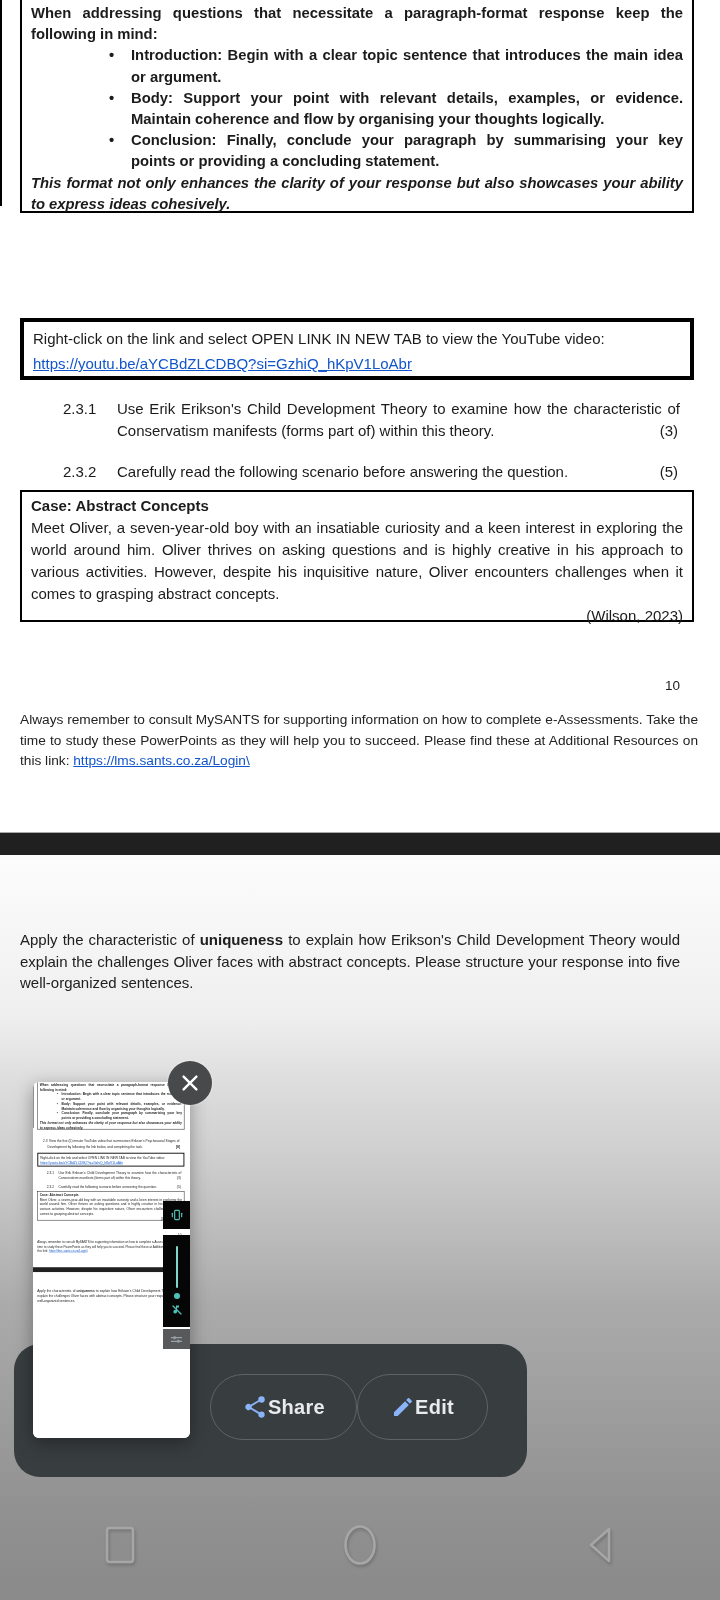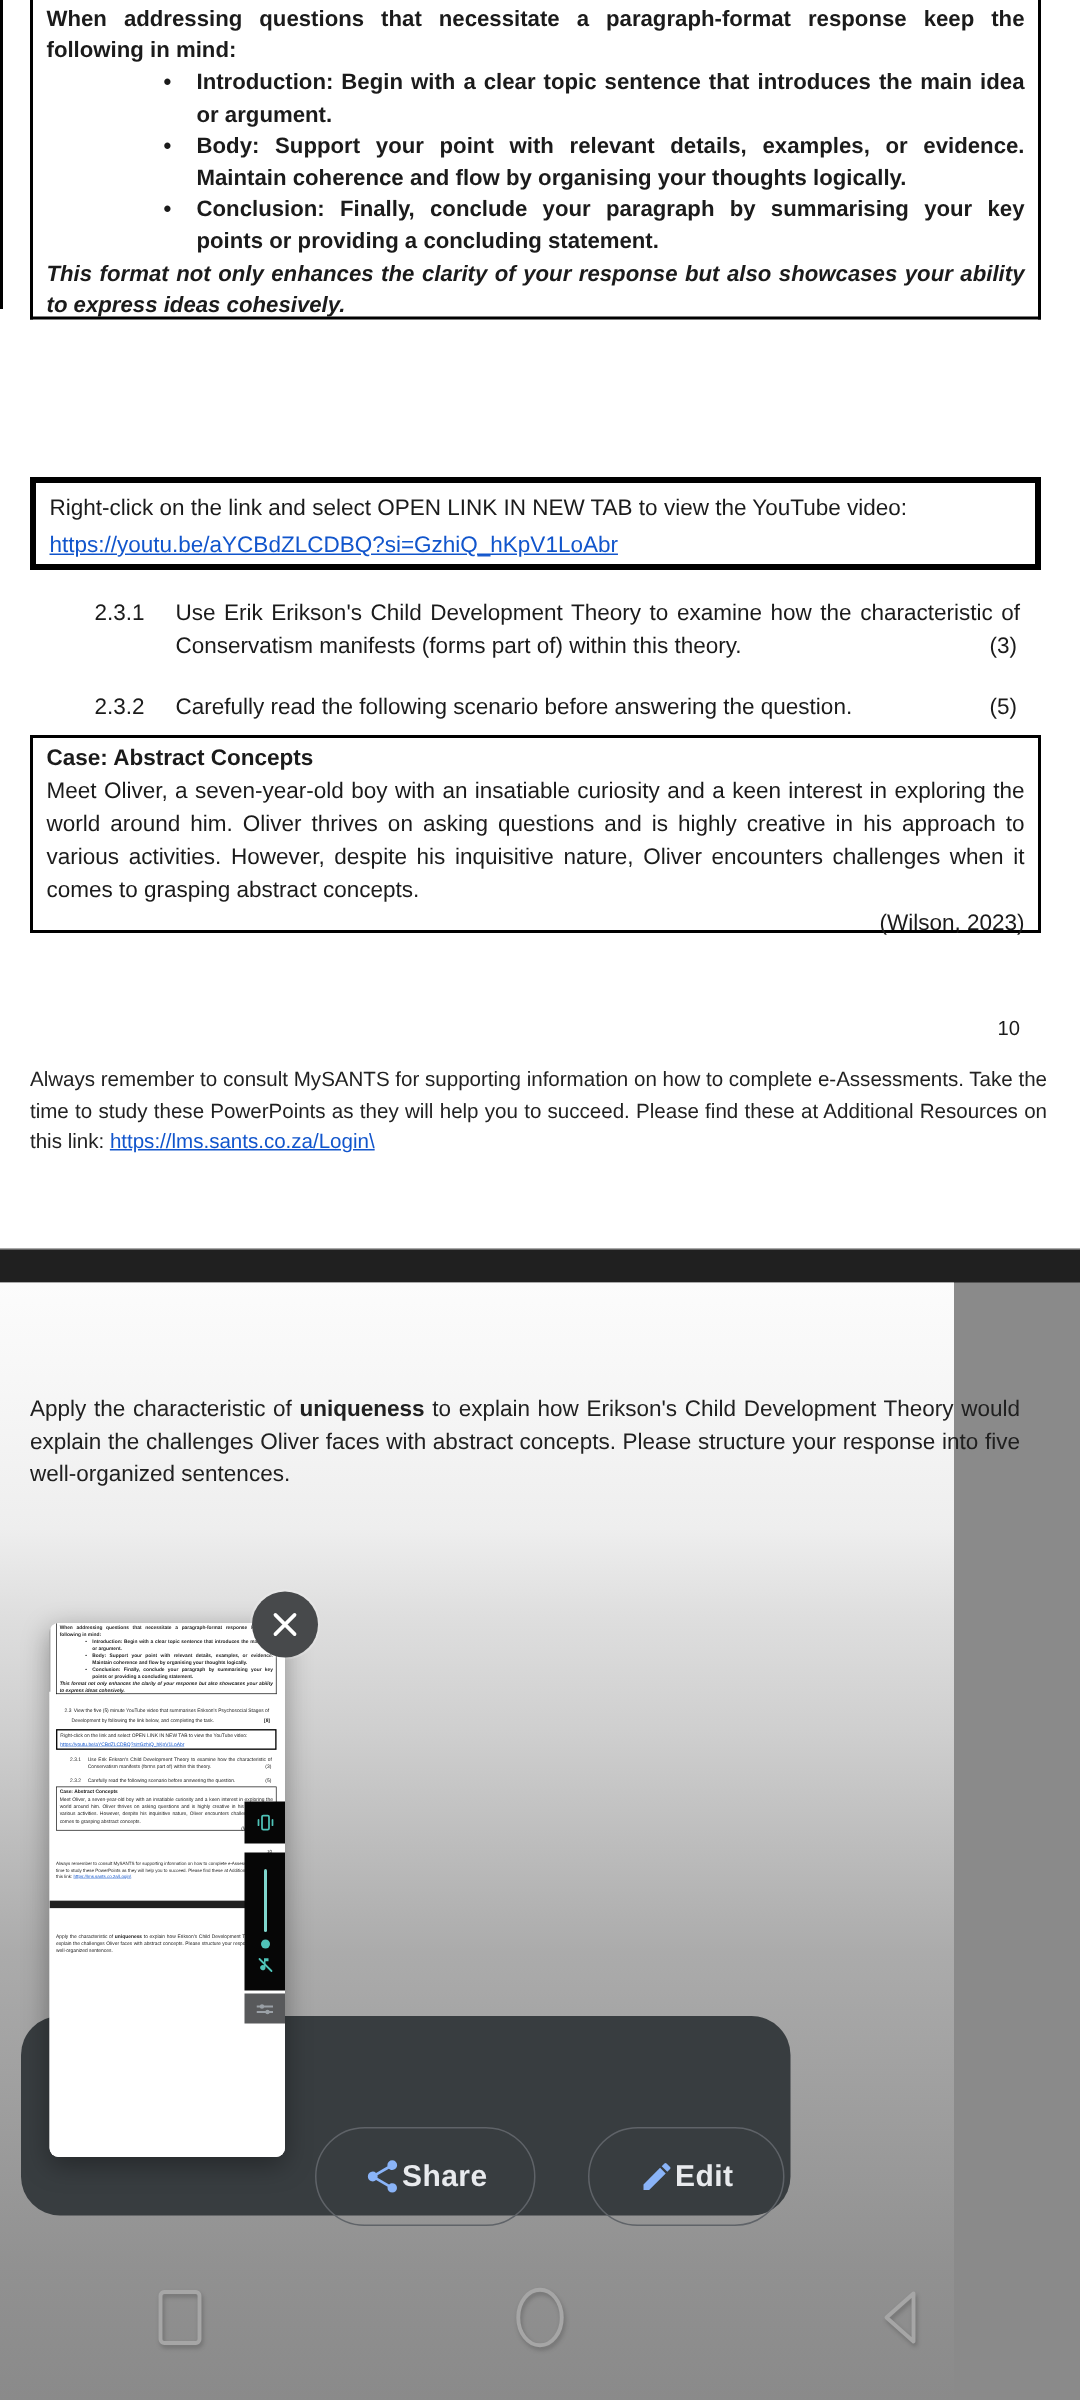--- a/index.html
+++ b/index.html
@@ -43,21 +43,21 @@
 
   .page-num { position:absolute; left:20px; top:678px; width:660px; text-align:right;
               font-size:13.5px; }
   .doc-footer { position:absolute; left:20px; top:710px; width:678px; font-size:13.7px;
                 line-height:20.5px; text-align:justify; color:#222; }
 
   .black-bar { position:relative; width:720px; height:23px; background:#202020;
                border-top:1px solid #a9a9a9; }
 
   
-  .lower-area { position:relative; width:636px; height:745px;
+  .lower-area { position:relative; width:720px; height:745px;
     background:linear-gradient(to bottom,#fcfcfc 0%,#f5f5f5 12%,#eeeeee 22%,
       #dedede 30%,#cfcfcf 40%,#bdbdbd 50%,#ababab 60%,#9d9d9d 75%,#919191 88%,#8a8a8a 100%); }
 
   .apply-text { position:absolute; left:20px; top:74px; width:660px; font-size:15px;
                 line-height:21.5px; text-align:justify; color:#202020; }
   .apply-text b { font-weight:bold; }
 
   .action-panel { position:absolute; left:14px; top:489px; width:513px; height:133px;
                   background:#383d40; border-radius:26px; }
 
@@ -81,23 +81,23 @@
 
   .close-btn { position:absolute; left:168px; top:206px; width:44px; height:44px;
                border-radius:50%; background:#47494b; border:none; cursor:pointer;
                display:flex; align-items:center; justify-content:center;
                box-shadow:0 0 0 1.5px rgba(255,255,255,0.18); z-index:5; }
 
   .pill { position:absolute; top:519px; height:66px; border-radius:33px;
           background:transparent; border:1.5px solid #5f6368; cursor:pointer;
           display:flex; align-items:center; justify-content:center; 
           color:#e8eaed; font-family:"Liberation Sans",sans-serif;
-          font-size:20px; font-weight:600; letter-spacing:0.3px;margin-top:44px; }
+          font-size:20px; font-weight:600; letter-spacing:0.3px; }
   .pill.share { left:210px; width:147px; }
-  .pill.edit  { left:392px; width:131px; }
+  .pill.edit  { left:357px; width:131px; }
 
   .nav-bar { position:absolute; left:0; bottom:0; width:720px; height:110px;
              display:flex; align-items:center; }
   .nav-slot { flex:1; display:flex; align-items:center; justify-content:center; }
   .nav-icon { filter:drop-shadow(1px 2px 1.5px rgba(0,0,0,0.22)); cursor:pointer; }
 </style>
 </head>
 <body>
 
 <div class="screen">

